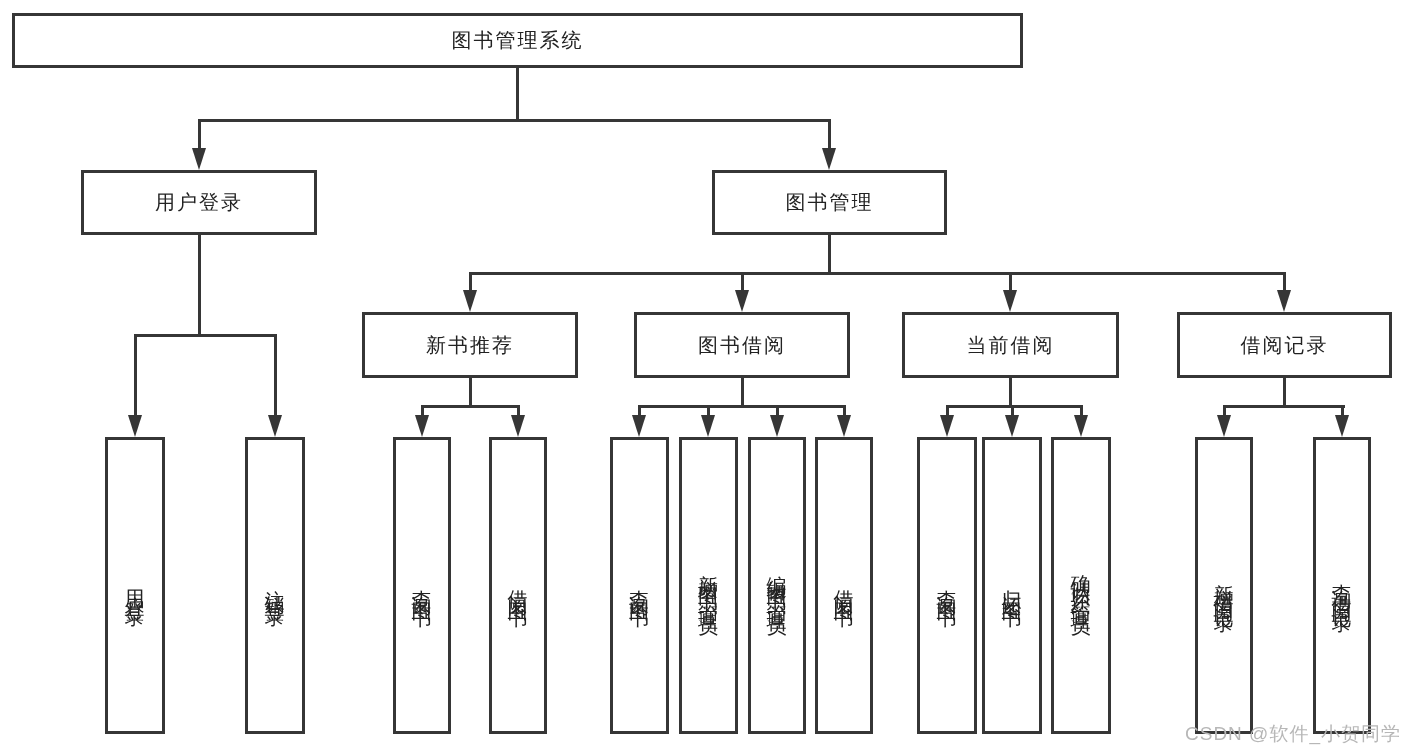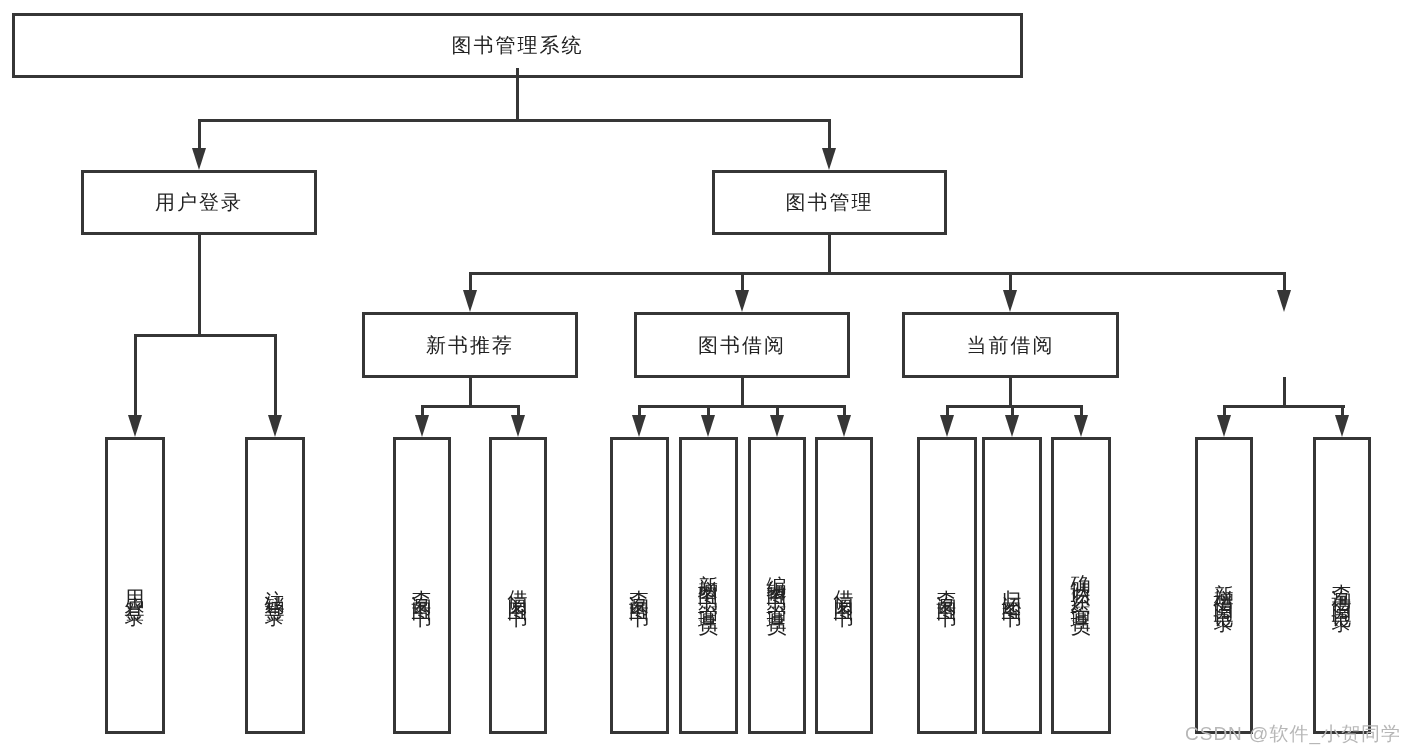--- a/index.html
+++ b/index.html
@@ -24,28 +24,29 @@
   .watermark{
     position:absolute;left:1185px;top:721px;font-size:19px;letter-spacing:1px;
     color:var(--wm,#b7b7b7);white-space:nowrap;z-index:5;
   }
 </style>
 </head>
 <body>
 
 <div class="stage">
 
-  <div class="box h" style="left:12px;top:13px;width:1011px;height:65px">图书管理系统</div>
+  <div class="box h" style="left:12px;top:13px;width:1011px;height:55px">图书管理系统</div>
 
   <div class="box h" style="left:81px;top:170px;width:236px;height:65px">用户登录</div>
   <div class="box h" style="left:362px;top:312px;width:216px;height:66px">新书推荐</div>
 
   <div class="box h" style="left:712px;top:170px;width:235px;height:65px">图书管理</div>
   <div class="box h" style="left:902px;top:312px;width:217px;height:66px">当前借阅</div>
   <div class="box h" style="left:634px;top:312px;width:216px;height:66px">图书借阅</div>
+  <div class="box h" style="left:1177px;top:312px;width:215px;height:66px">借阅记录</div>
 
   <div class="box v" style="left:105px;top:437px;width:60px;height:297px">用户登录</div>
   <div class="box v" style="left:245px;top:437px;width:60px;height:297px">注销登录</div>
 
   <div class="box v" style="left:393px;top:437px;width:58px;height:297px">查询图书</div>
   <div class="box v" style="left:489px;top:437px;width:58px;height:297px">借阅图书</div>
 
   <div class="box v" style="left:610px;top:437px;width:59px;height:297px">查询图书</div>
   <div class="box v" style="left:679px;top:437px;width:59px;height:297px">新增图书（管理员）</div>
   <div class="box v" style="left:748px;top:437px;width:58px;height:297px">编辑图书（管理员）</div>

